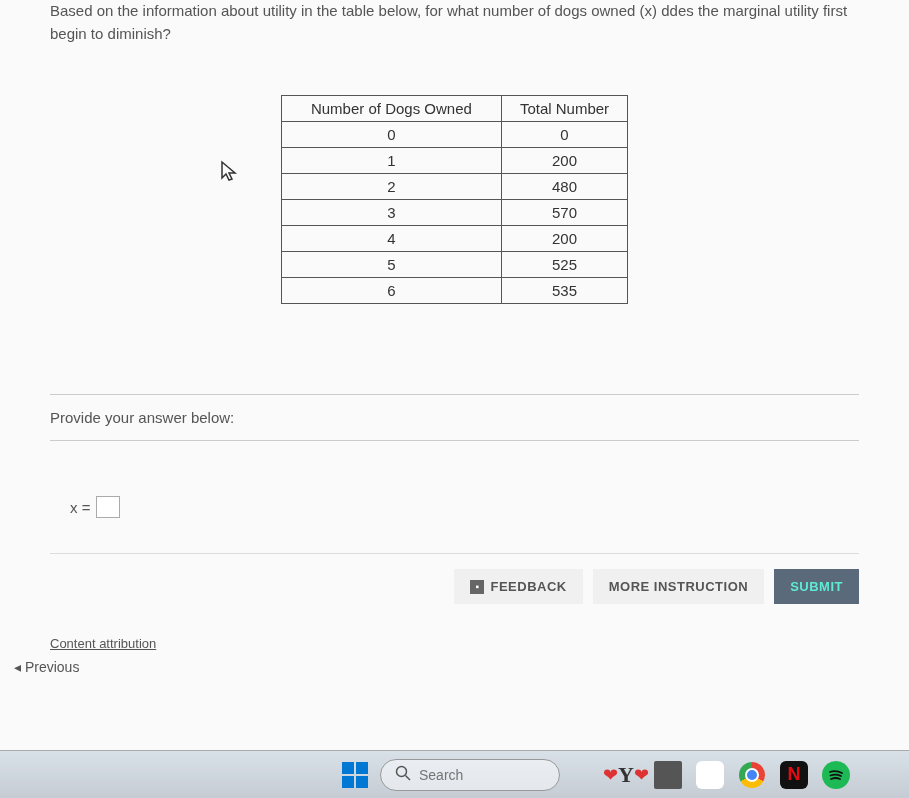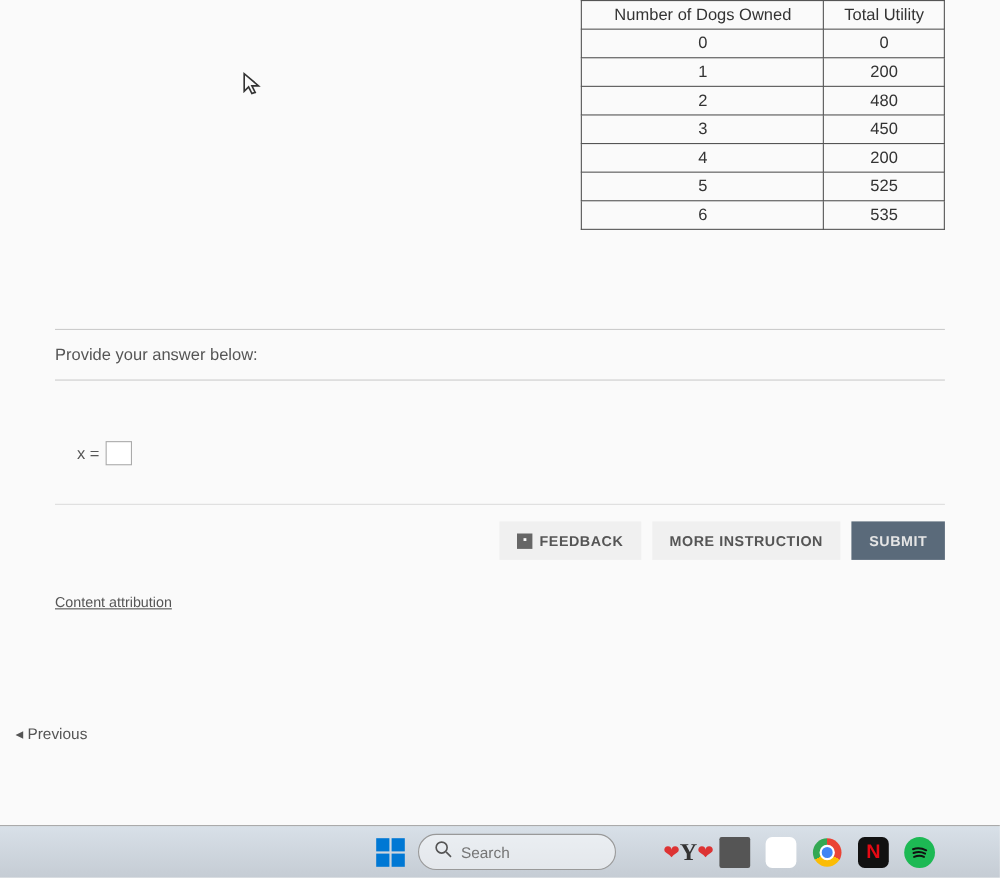--- a/index.html
+++ b/index.html
@@ -29,21 +29,21 @@
       padding-top: 2px;
     }
     .question-text {
       font-size: 15px;
       color: #555;
       line-height: 1.5;
       margin-bottom: 50px;
     }
     .table-wrapper {
       display: flex;
-      justify-content: flex-end;
+      justify-content: center;
       margin-bottom: 90px;
       position: relative;
     }
     .cursor-icon {
       position: absolute;
       left: 170px;
       top: 65px;
       font-size: 22px;
       color: #333;
     }
@@ -114,21 +114,21 @@
       background: #f0f0f0;
       color: #555;
     }
     .btn-more {
       background: #f0f0f0;
       color: #555;
       align-items: center;
     }
     .btn-submit {
       background: #5a6a7a;
-      color: #e5e5e5;
+      color: #5eead4;
     }
     .feedback-icon {
       width: 14px;
       height: 14px;
       background: #666;
       color: #fff;
       display: inline-flex;
       align-items: center;
       justify-content: center;
       font-size: 10px;
@@ -238,50 +238,51 @@
       padding: 5px;
       width: 28px;
       height: 28px;
     }
     .ms1{background:#f25022}.ms2{background:#7fba00}.ms3{background:#00a4ef}.ms4{background:#ffb900}
   </style>
 </head>
 <body>
 
 <div class="content-area">
+  <div class="question-text">Based on the information about utility in the table below, for what number of dogs owned (x) ddes the marginal utility first begin to diminish?</div>
 
   <div class="table-wrapper">
     <span class="cursor-icon">
       <svg width="18" height="22" viewBox="0 0 18 22">
         <path d="M2 2 L2 18 L6 14 L9 20 L12 19 L9 13 L15 13 Z" fill="none" stroke="#333" stroke-width="1.5"></path>
       </svg>
     </span>
     <table>
       <thead>
         <tr>
           <th>Number of Dogs Owned</th>
-          <th>Total Utility</th>
+          <th>Total Number</th>
         </tr>
       </thead>
       <tbody>
         <tr>
           <td>0</td>
           <td>0</td>
         </tr>
         <tr>
           <td>1</td>
           <td>200</td>
         </tr>
         <tr>
           <td>2</td>
           <td>480</td>
         </tr>
         <tr>
           <td>3</td>
-          <td>450</td>
+          <td>570</td>
         </tr>
         <tr>
           <td>4</td>
           <td>200</td>
         </tr>
         <tr>
           <td>5</td>
           <td>525</td>
         </tr>
         <tr>

